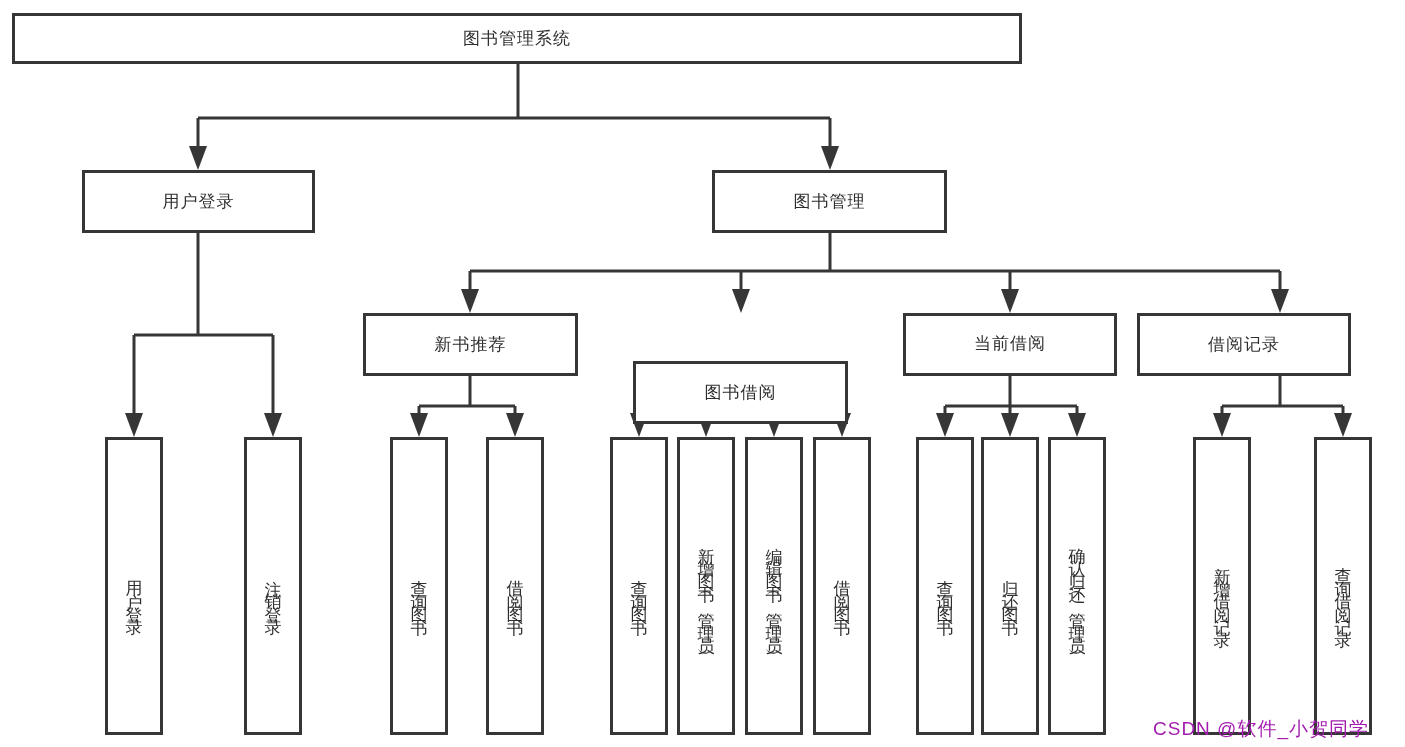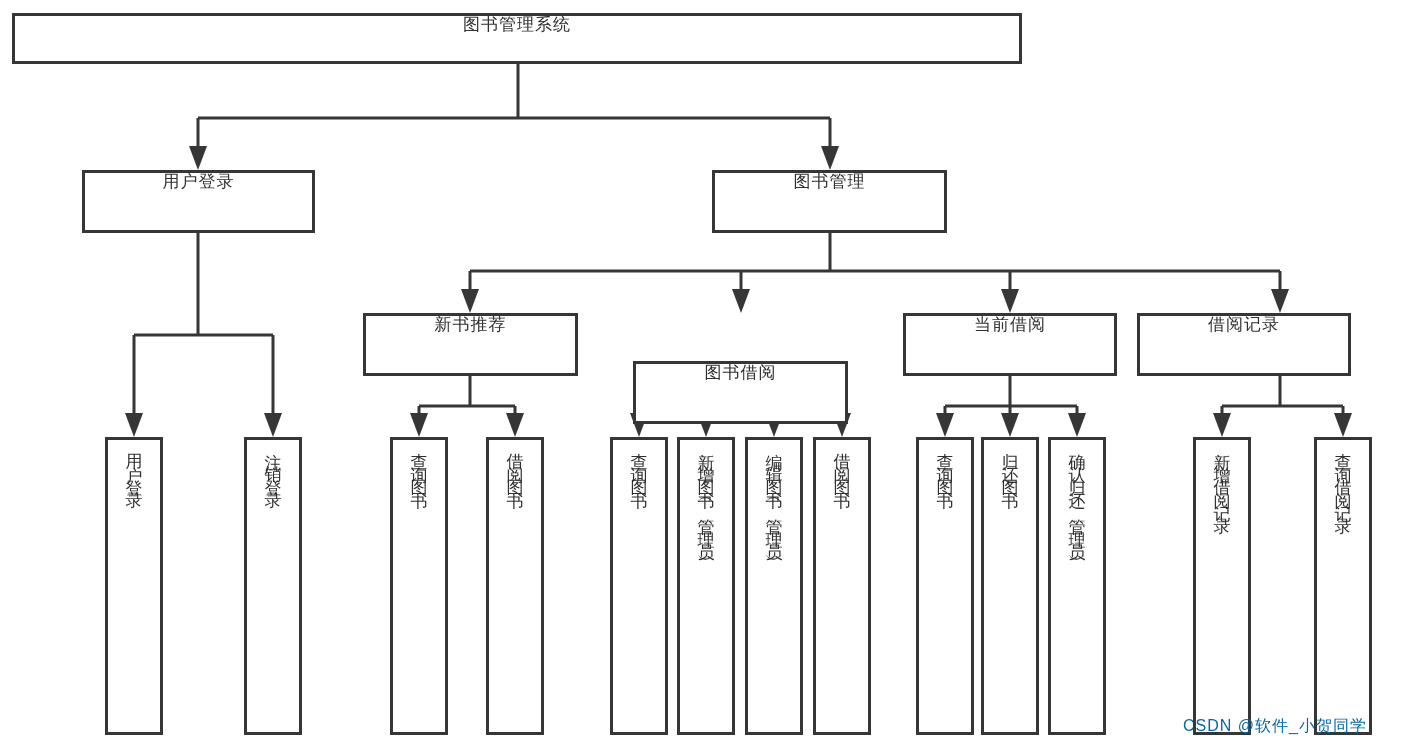--- a/index.html
+++ b/index.html
@@ -6,50 +6,50 @@
   body{
     width:1405px;height:747px;position:relative;overflow:hidden;
     background:#ffffff;
     font-family:"Liberation Sans","DejaVu Sans",sans-serif;
   }
   .stage{position:absolute;left:0;top:0;width:1405px;height:747px;}
   svg.wires{position:absolute;left:0;top:0;width:1405px;height:747px;z-index:1;}
   .node{
     position:absolute;box-sizing:border-box;z-index:2;
     border:3px solid #363636;background:#ffffff;color:#2f2f2f;
-    display:flex;justify-content:center;
+    display:flex;align-items:center;justify-content:center;
     font-size:17px;line-height:1;letter-spacing:1px;
   }
   .leaf{z-index:2;}
   .leaf .vtext{
     writing-mode:vertical-rl;text-orientation:mixed;
     font-size:17px;letter-spacing:13px;margin-bottom:-13px;
     white-space:nowrap;color:#2f2f2f;
   }
   
   .n-root{left:12px;top:13px;width:1010px;height:51px;}
   
   .n-user-login{left:82px;top:170px;width:233px;height:63px;}
   .n-book-mgmt{left:712px;top:170px;width:235px;height:63px;}
   
   .n-l3{top:313px;height:63px;}
   .n-new-books{left:363px;width:215px;}
   .n-borrow{left:633px;width:215px;margin-top:48px;}
-  .n-current{left:903px;width:214px;}
+  .n-current{left:903px;width:214px;font-family:Liberation Mono, monospace;}
   .n-history{left:1137px;width:214px;}
   
   .leafbox{top:437px;height:298px;width:58px;}
   .lf1{left:105px;}  .lf2{left:244px;}
   .lf3{left:390px;}  .lf4{left:486px;}
   .lf5{left:610px;}  .lf6{left:677px;} .lf7{left:745px;} .lf8{left:813px;}
   .lf9{left:916px;}  .lf10{left:981px;} .lf11{left:1048px;}
   .lf12{left:1193px;} .lf13{left:1314px;}
   .watermark{
-    position:absolute;left:1183px;top:716px;z-index:5;
-    font-size:16px;color:#0369a1;letter-spacing:1px;white-space:nowrap;
+    position:absolute;left:1153px;top:716px;z-index:5;
+    font-size:19px;color:#a21caf;letter-spacing:1px;white-space:nowrap;
   }
 </style>
 </head>
 <body>
 
 <div class="stage">
 
   <svg class="wires" viewBox="0 0 1405 747" xmlns="http://www.w3.org/2000/svg">
     <g stroke="#363636" stroke-width="3" fill="none">
 

